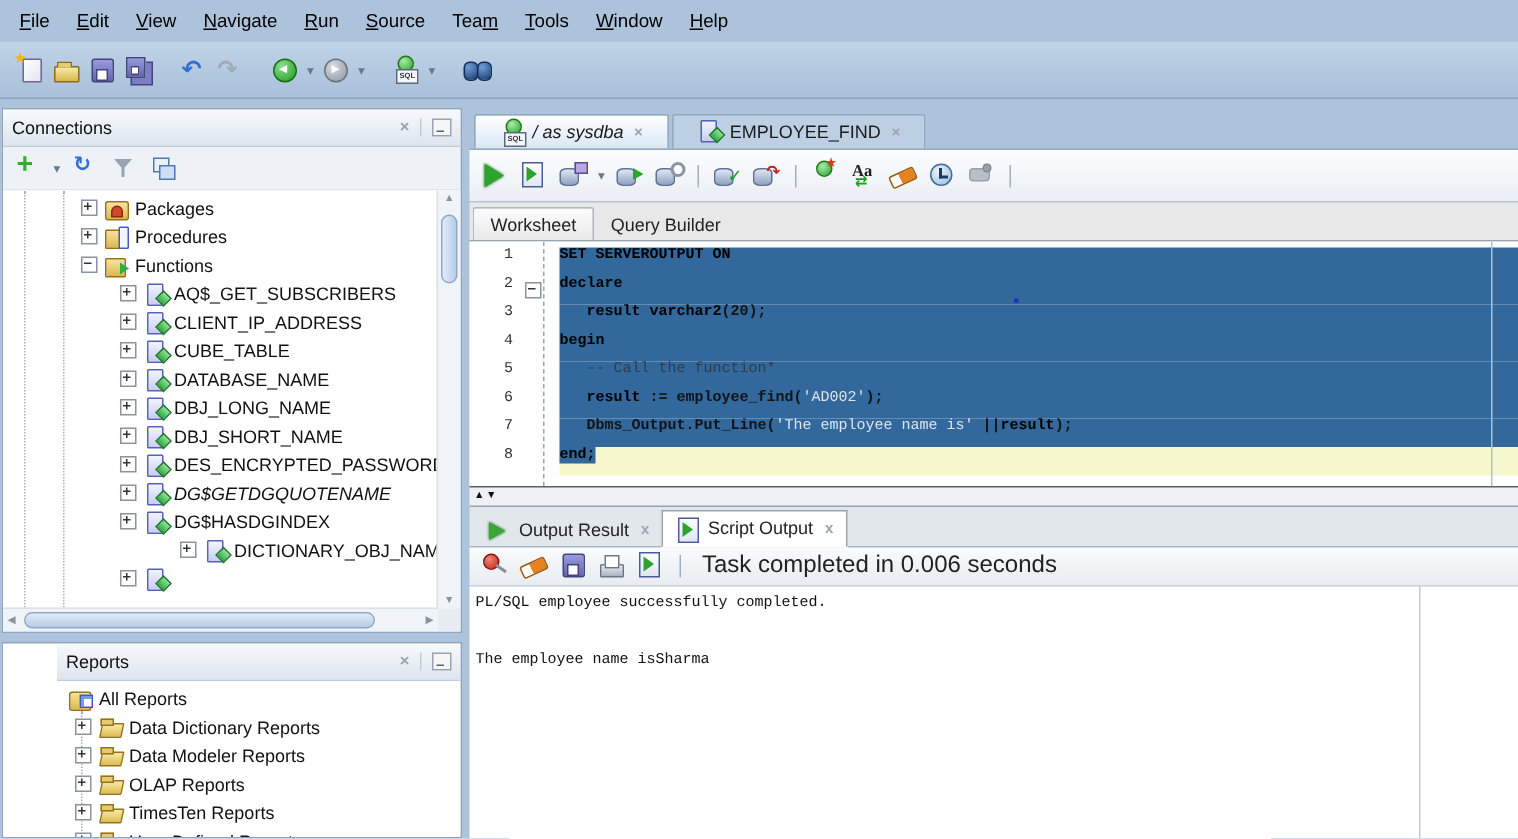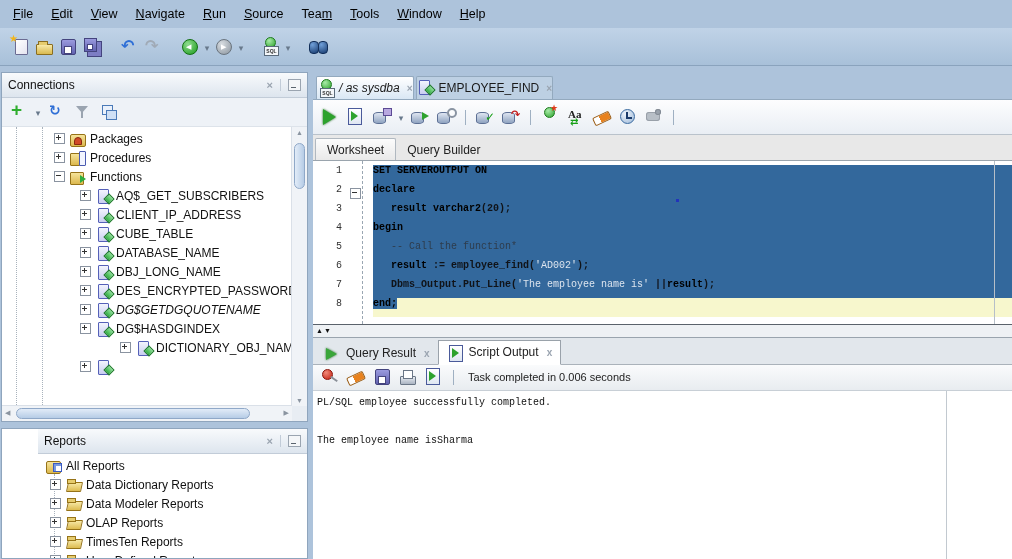--- a/index.html
+++ b/index.html
@@ -167,21 +167,21 @@
   .sbarr{position:absolute;font-size:7px;color:#8a94a0;text-align:center;}
   .vsb .up{left:0;right:0;top:2px;} .vsb .down{left:0;right:0;bottom:2px;}
   .hsb .lt{top:3px;left:3px;} .hsb .rt{top:3px;right:3px;}
   .vthumb{position:absolute;left:2px;right:2px;top:16px;height:44px;border-radius:6px;
     background:linear-gradient(90deg,#e2ecf8,#b6cce6);border:1px solid #8fa8c8;}
   .hthumb{position:absolute;top:2px;bottom:2px;left:14px;right:42px;border-radius:6px;
     background:linear-gradient(#e2ecf8,#b6cce6);border:1px solid #8fa8c8;}
 
   
   .etabs{height:27px;flex:none;display:flex;align-items:flex-end;padding-left:3px;gap:2px;}
-  .etab{height:22px;display:flex;align-items:center;gap:4px;padding:0 0;font-size:12px;color:#1a1a1a;
+  .etab{height:22px;display:flex;align-items:center;gap:4px;padding:0 16px;font-size:12px;color:#1a1a1a;
     background:#bdd0e3;border:1px solid #93a9be;border-bottom:none;border-radius:2px 2px 0 0;}
   .etab.active{background:linear-gradient(#ffffff,#d9e7f4);}
   .etab:first-child .etab-label{font-style:italic;}
   .tab-x{color:#9aa4b0;font:bold 10px "Liberation Sans",sans-serif;margin-left:3px;}
   .etab .ticon{width:18px;height:18px;margin:0;}
 
   .wstoolbar{height:34px;flex:none;display:flex;align-items:center;gap:2px;padding-left:5px;
     background:linear-gradient(#fdfdfe,#e9eef4);border-bottom:1px solid #b9c2cb;border-top:1px solid #93a9be;}
   .wssubtabs{height:25px;flex:none;display:flex;align-items:flex-end;padding-left:2px;
     background:#e8e8e8;border-bottom:1px solid #9aa4ad;}
@@ -213,21 +213,21 @@
   .spl-arrows{font-size:7px;letter-spacing:1px;color:#111;padding-left:3px;line-height:10px;}
 
   .rtabs{height:26px;flex:none;display:flex;align-items:flex-end;padding-left:3px;
     background:#e2e7ec;border-bottom:1px solid #aab2ba;}
   .rtab{height:21px;display:flex;align-items:center;gap:5px;padding:0 8px;font-size:12px;color:#222;}
   .rtab.active{background:#fff;border:1px solid #9aa2aa;border-bottom:1px solid #fff;margin-bottom:-1px;height:23px;}
   .rtab .ticon{width:17px;height:17px;margin:0;}
 
   .rtoolbar{height:25px;flex:none;display:flex;align-items:center;gap:2px;padding-left:5px;
     background:linear-gradient(#fafbfc,#e8ecf0);border-bottom:1px solid #c8cfd6;}
-  .status-text{font-size:11px;color:#222;margin-left:7px;}
+  .status-text{font-size:16px;color:#222;margin-left:7px;}
 
   .output{position:relative;flex:1;background:#fff;padding:6px 0 0 4px;overflow:hidden;}
   .out-line{height:19px;line-height:19px;font:10px "Liberation Mono",monospace;color:#111;white-space:pre;}
   .out-vline{position:absolute;left:633px;top:0;bottom:0;width:1px;background:#c2c9d0;}
 </style>
 </head>
 <body>
 
 <div class="app">
 
@@ -322,20 +322,25 @@
                 <span class="tlabel">DATABASE_NAME</span>
               </div>
               <div class="trow" style="padding-left: 78px;">
                 <span class="exp plus"></span>
                 <span class="ticon16 t-function"></span>
                 <span class="tlabel">DBJ_LONG_NAME</span>
               </div>
               <div class="trow" style="padding-left: 78px;">
                 <span class="exp plus"></span>
                 <span class="ticon16 t-function"></span>
+                <span class="tlabel">DBJ_SHORT_NAME</span>
+              </div>
+              <div class="trow" style="padding-left: 78px;">
+                <span class="exp plus"></span>
+                <span class="ticon16 t-function"></span>
                 <span class="tlabel">DES_ENCRYPTED_PASSWORD</span>
               </div>
               <div class="trow" style="padding-left: 78px; font-style: italic;">
                 <span class="exp plus"></span>
                 <span class="ticon16 t-function"></span>
                 <span class="tlabel">DG$GETDGQUOTENAME</span>
               </div>
               <div class="trow" style="padding-left: 78px;">
                 <span class="exp plus"></span>
                 <span class="ticon16 t-function"></span>
@@ -482,21 +487,21 @@
         <div class="blue-dot"></div>
       </div>
 
       <div class="splitter">
         <span class="spl-arrows">▲▼</span>
       </div>
 
       <div class="rtabs" id="results-tabs">
           <div class="rtab">
             <span class="ticon i-tab-query-result"></span>
-            <span>Query Result</span>
+            <span>Output Result</span>
             <span class="tab-x">x</span>
           </div>
           <div class="rtab active">
             <span class="ticon i-tab-script-output"></span>
             <span>Script Output</span>
             <span class="tab-x">x</span>
           </div>
         </div>
 
       <div class="rtoolbar">

